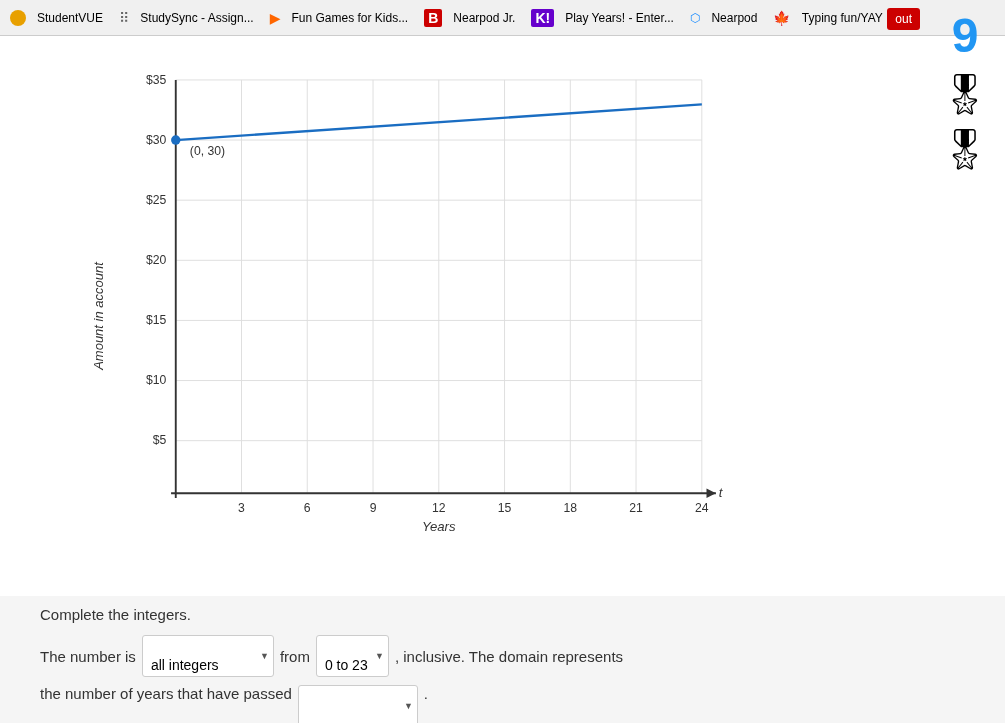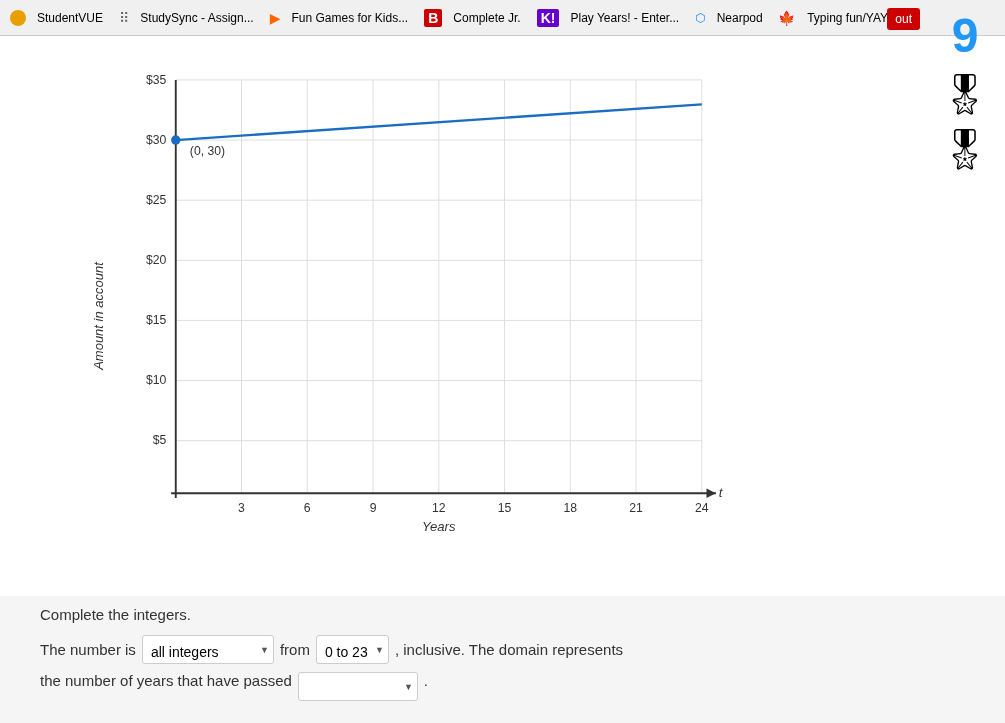--- a/index.html
+++ b/index.html
@@ -128,21 +128,21 @@
       color: #333;
       margin-bottom: 8px;
       flex-wrap: wrap;
     }
 
     .dropdown-select {
       appearance: none;
       -webkit-appearance: none;
       border: 1px solid #ccc;
       background: white;
-      padding: 8px 20px 3px 8px;
+      padding: 21px 20px 3px 8px;
       font-size: 14px;
       border-radius: 3px;
       cursor: pointer;
       position: relative;
     }
 
     .dropdown-wrapper {
       position: relative;
       display: inline-block;
     }
@@ -178,21 +178,21 @@
   <div class="nav-item">
     <span style="font-size:14px; color:#666;">⠿</span>
     <span>StudySync - Assign...</span>
   </div>
   <div class="nav-item">
     <span style="font-size:14px; color:#ff6600;">▶</span>
     <span>Fun Games for Kids...</span>
   </div>
   <div class="nav-item">
     <span style="font-size:14px; color:#cc0000; background:#cc0000; color:white; padding:1px 4px; border-radius:2px; font-weight:bold;">B</span>
-    <span>Complete Jr.</span>
+    <span>Nearpod Jr.</span>
   </div>
   <div class="nav-item">
     <span style="font-size:14px; background:#6600cc; color:white; padding:1px 4px; border-radius:2px; font-weight:bold;">K!</span>
     <span>Play Years! - Enter...</span>
   </div>
   <div class="nav-item">
     <span style="color:#1a8cff;">⬡</span>
     <span>Nearpod</span>
   </div>
   <div class="nav-item">

